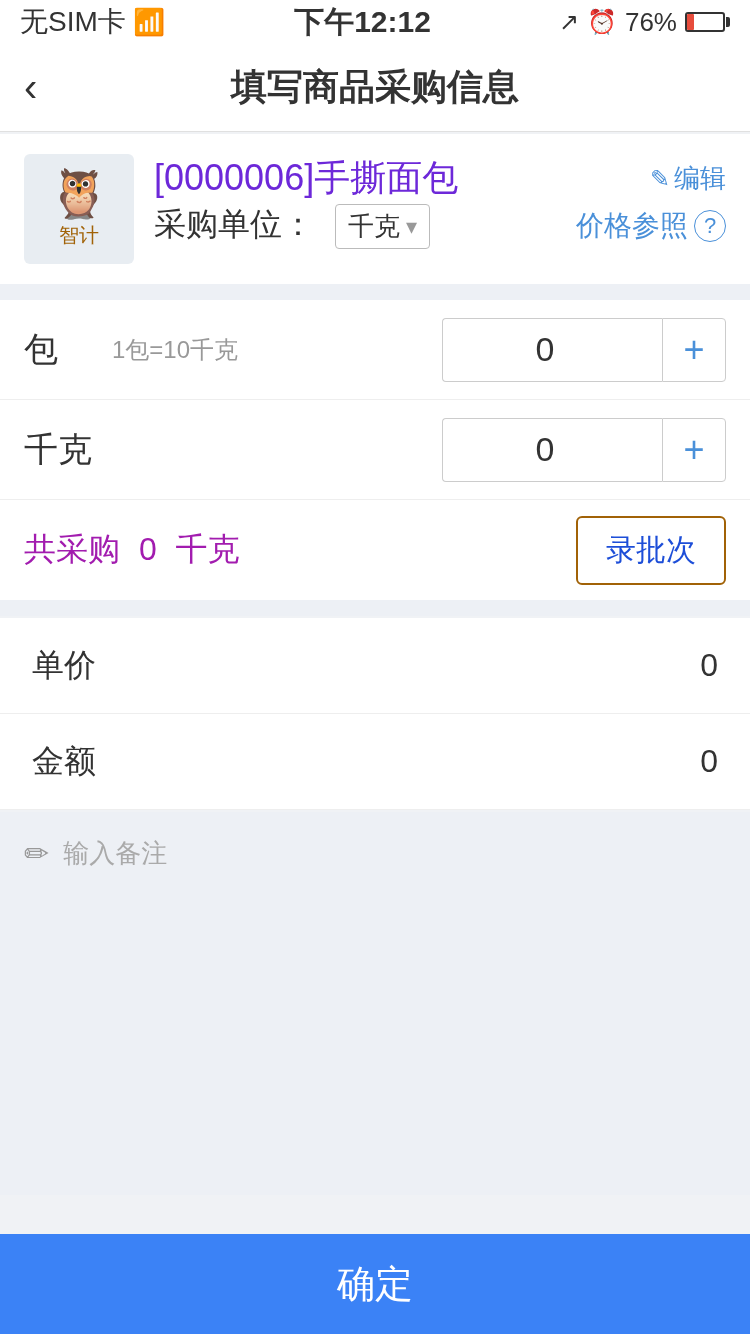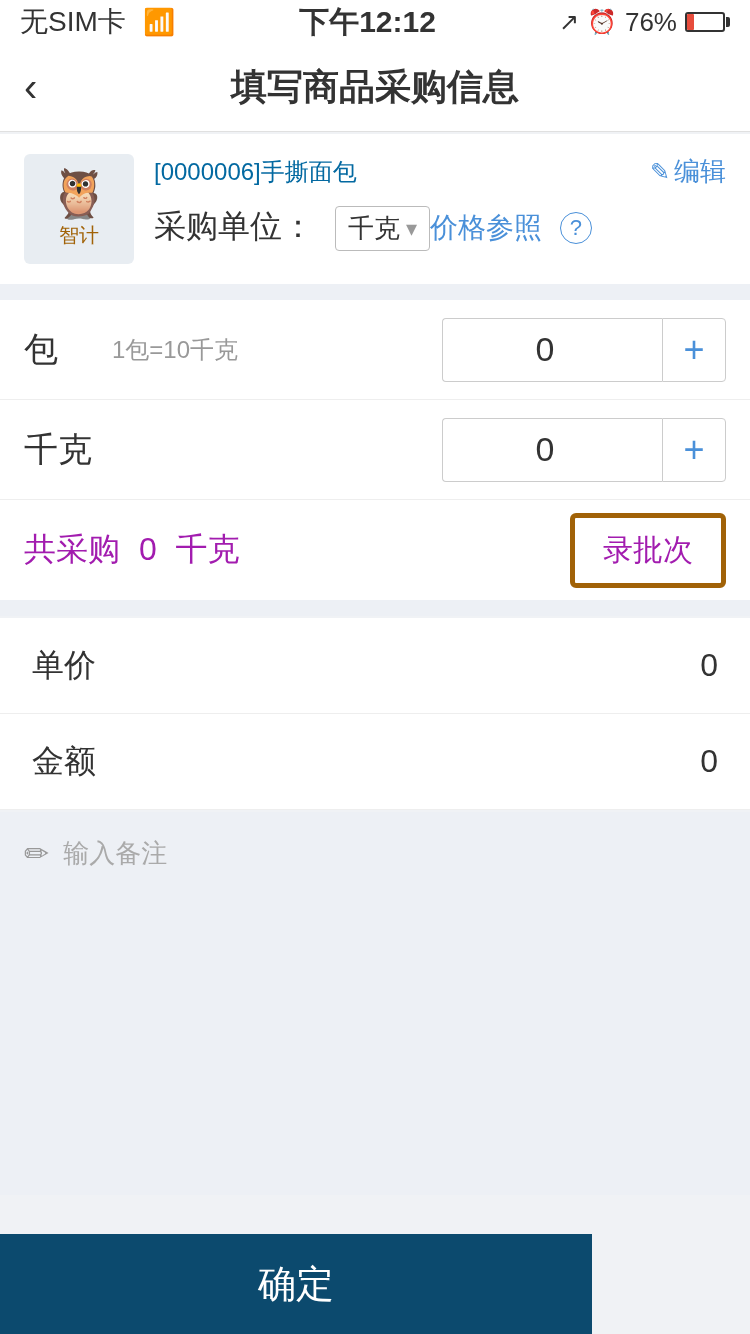--- a/index.html
+++ b/index.html
@@ -18,21 +18,21 @@
       width: 750px;
       height: 44px;
       background: #fff;
       display: flex;
       align-items: center;
       justify-content: space-between;
       padding: 0 20px;
       font-size: 28px;
       color: #333;
     }
-    .status-left { display: flex; align-items: center; gap: 18px; }
+    .status-left { display: flex; align-items: center; gap: 8px; }
     .status-center { font-weight: 600; font-size: 30px; }
     .status-right { display: flex; align-items: center; gap: 8px; font-size: 26px; }
     .battery-icon {
       display: inline-flex; align-items: center;
     }
     .battery-body {
       width: 40px; height: 20px; border: 2px solid #333; border-radius: 3px; position: relative;
     }
     .battery-fill {
       width: 20%; height: 100%; background: #e74c3c; border-radius: 1px;
@@ -96,55 +96,54 @@
       color: #a16207;
       margin-top: 4px;
     }
     .product-info { flex: 1; }
     .product-name-row {
       display: flex;
       justify-content: space-between;
       align-items: center;
     }
     .product-name {
-      font-size: 24px;
-      color: #0369a1;
+      font-size: 36px;
+      color: #6d28d9;
       font-weight: 500;
     }
     .edit-link {
       font-size: 26px;
       color: #4a90d9;
       display: flex;
       align-items: center;
       gap: 4px;
     }
     .purchase-unit-row {
       display: flex;
-      justify-content: flex-start;
-      align-items: center;
-      margin-top: 16px;
+      justify-content: space-between;
+      align-items: center;
     }
     .unit-select {
       display: inline-flex;
       align-items: center;
       border: 1px solid #bbb;
       border-radius: 4px;
       padding: 4px 12px;
       font-size: 26px;
       color: #333;
       background: #fff;
       gap: 6px;
       margin-left: 12px;
     }
     .price-ref {
       font-size: 28px;
       color: #4a90d9;
       display: flex;
       align-items: center;
-      gap: 18px;
+      gap: 6px;
     }
     .price-ref-help {
       width: 32px; height: 32px; border: 1px solid #4a90d9; border-radius: 50%;
       display: inline-flex; align-items: center; justify-content: center;
       font-size: 22px; color: #4a90d9;
     }
 
     
     .section-divider {
       height: 16px;
@@ -211,25 +210,25 @@
       justify-content: space-between;
       padding: 0 24px;
       height: 100px;
       background: #fff;
     }
     .summary-text {
       font-size: 32px;
       color: #a21caf;
     }
     .batch-btn {
-      border: 5px solid #a16207;
+      border: 2px solid #a16207;
       border-radius: 6px;
       padding: 12px 28px;
       font-size: 30px;
-      color: #a21caf;
+      color: #1d4ed8;
       background: #fff;
       cursor: pointer;
     }
 
     
     .price-section {
       background: #fff;
       margin-top: 2px;
     }
     .price-row {
@@ -273,22 +272,22 @@
       background: #edf0f5;
       flex: 1;
       min-height: 300px;
     }
 
     
     .confirm-btn-wrap {
       position: fixed;
       bottom: 0;
       left: 0;
-      width: 592px;
-      background: #0c4a6e;
+      width: 750px;
+      background: #3b82f6;
       height: 100px;
       display: flex;
       align-items: center;
       justify-content: center;
       cursor: pointer;
     }
     .confirm-btn-label {
       font-size: 38px;
       color: #fff;
       font-weight: 500;

